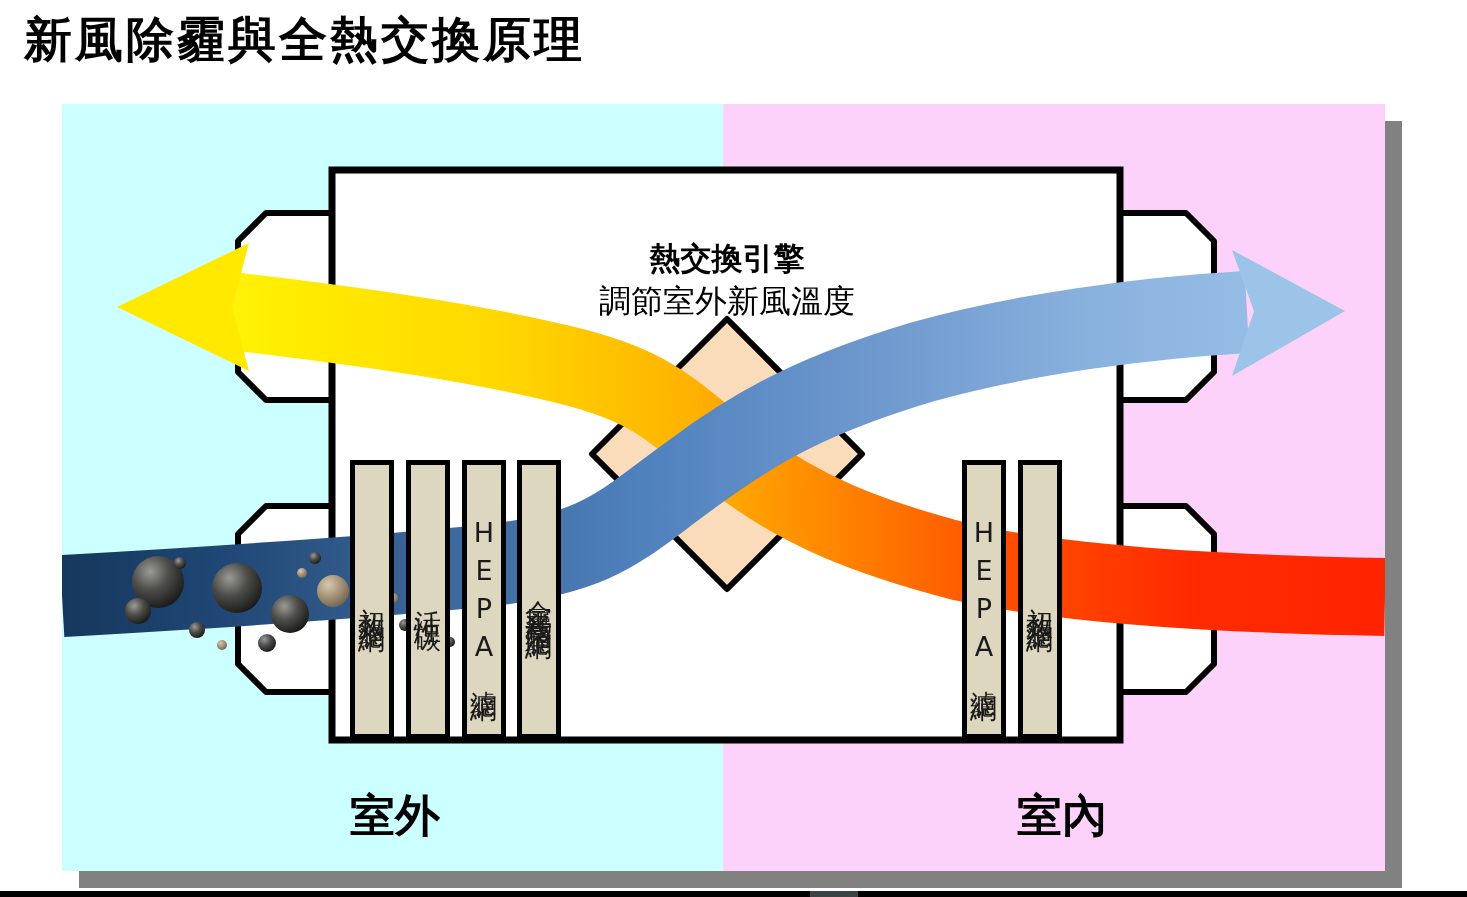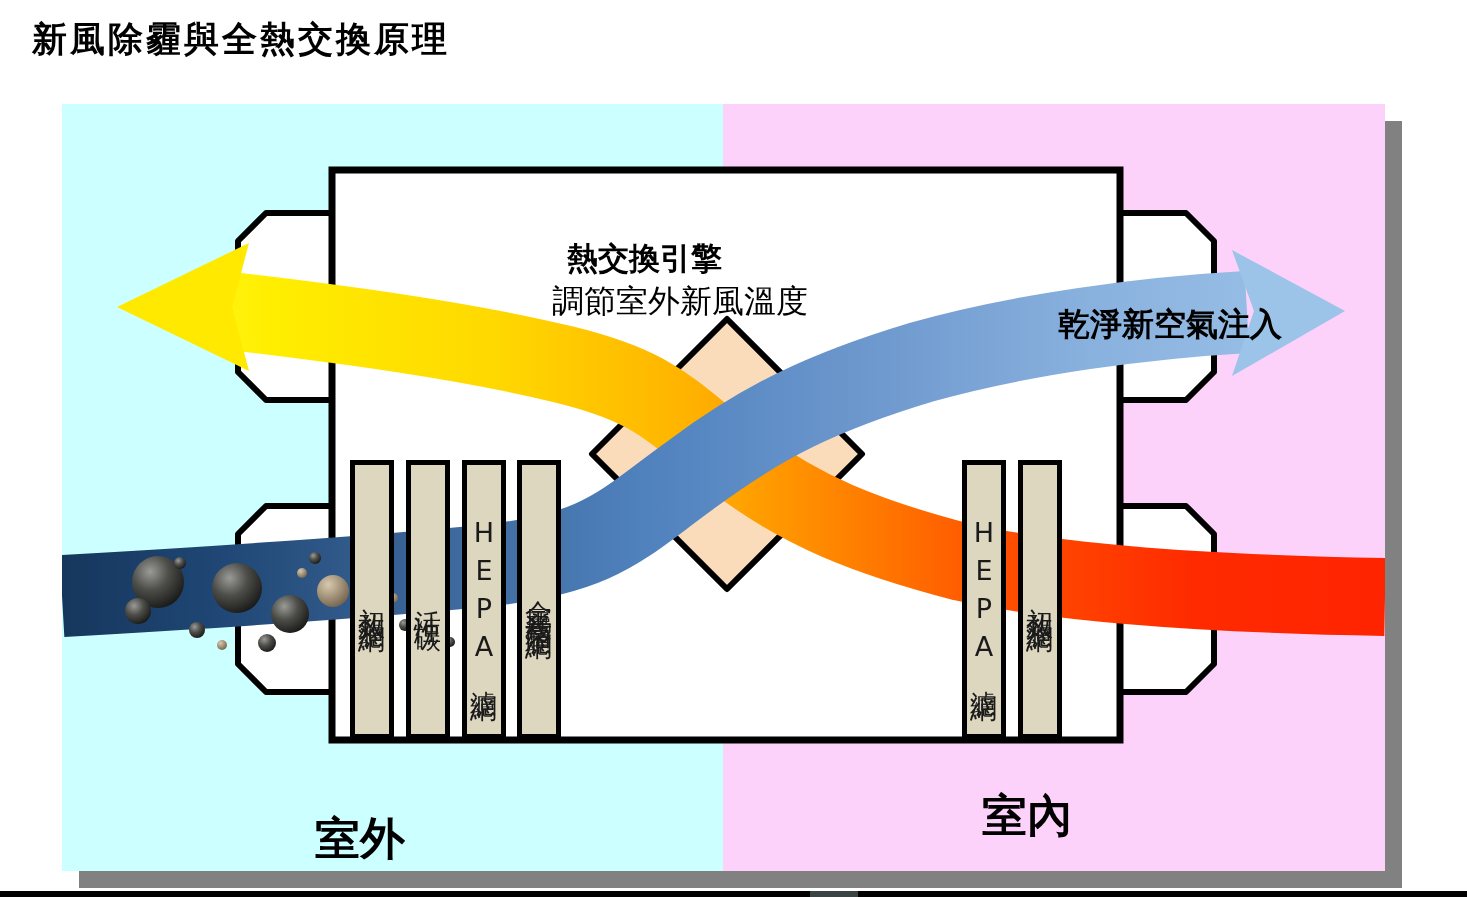--- a/index.html
+++ b/index.html
@@ -1,44 +1,44 @@
 <!DOCTYPE html>
 <html><head>
 <meta charset="utf-8">
 <style>
   html,body{margin:0;padding:0;background:#fff;}
   body{width:1467px;height:897px;position:relative;overflow:hidden;
        font-family:"DejaVu Sans",sans-serif;color:#000;}
 
-  .page-title{position:absolute;left:24px;top:8px;margin:8px;
+  .page-title{position:absolute;left:24px;top:8px;margin:0;
     font-family:"DejaVu Serif","Liberation Serif",serif;
-    font-size:35px;font-weight:bold;letter-spacing:3px;color:#000;}
+    font-size:48px;font-weight:bold;letter-spacing:3px;color:#000;}
 
   .panel{position:absolute;left:62px;top:104px;width:1323px;height:767px;
          box-shadow:17px 17px 0 #818181;}
   .bg-left{position:absolute;left:0;top:0;width:661px;height:767px;background:#ccffff;}
   .bg-right{position:absolute;left:661px;top:0;width:662px;height:767px;background:#fdd2fa;}
 
   svg.art{position:absolute;left:0;top:0;z-index:1;}
 
   .fbar{position:absolute;top:356px;height:279px;width:44px;box-sizing:border-box;
         background:#ddd7c0;border:5px solid #000;z-index:2;
         display:flex;align-items:center;justify-content:center;
         writing-mode:vertical-rl;text-orientation:upright;
         font-size:27px;line-height:1;letter-spacing:7px;color:#1a1a1a;}
   .fbar.fl1{left:288px;} .fbar.fl2{left:344px;} .fbar.fl3{left:400px;} .fbar.fl4{left:455px;}
   .fbar.fr1{left:900px;} .fbar.fr2{left:956px;}
 
-  .txt{position:absolute;z-index:3;white-space:nowrap;}
+  .txt{position:absolute;z-index:3;text-align:center;white-space:nowrap;}
   .engine-name{left:505px;top:134px;width:320px;font-size:31px;font-weight:bold;}
   .engine-desc{left:490px;top:176px;width:350px;font-size:32px;}
   .flow-clean{left:996px;top:199px;width:290px;font-size:32px;font-weight:bold;}
   .flow-dirty{left:1013px;top:470px;width:290px;font-size:32px;font-weight:bold;}
   .zone{font-size:45px;font-weight:bold;top:682px;width:160px;}
-  .zone-outdoor{left:253px;margin-top:23px;}
+  .zone-outdoor{left:253px;}
   .zone-indoor{left:920px;}
 
   .bottom-bar{position:absolute;left:0;top:891px;width:1467px;height:6px;background:#000;z-index:4;}
   .bottom-bar .seg{position:absolute;left:810px;top:0;width:48px;height:6px;background:#3c4343;}
 </style>
 </head>
 <body>
 
 <div>
 
@@ -125,21 +125,20 @@
     <div class="fbar fl1">初效濾網</div>
     <div class="fbar fl2">活性碳</div>
     <div class="fbar fl3">HEPA濾網</div>
     <div class="fbar fl4">金屬殺菌濾網</div>
 
     <div class="fbar fr1">HEPA濾網</div>
     <div class="fbar fr2">初效濾網</div>
 
     <div class="txt engine-name">熱交換引擎</div>
     <div class="txt engine-desc">調節室外新風溫度</div>
-    <div class="txt flow-clean">乾淨新空氣注入</div>
     <div class="txt zone zone-outdoor">室外</div>
     <div class="txt zone zone-indoor">室內</div>
   </div>
 
   <div class="bottom-bar">
       <span class="seg"></span>
     </div>
 </div>
 
 </body></html>

